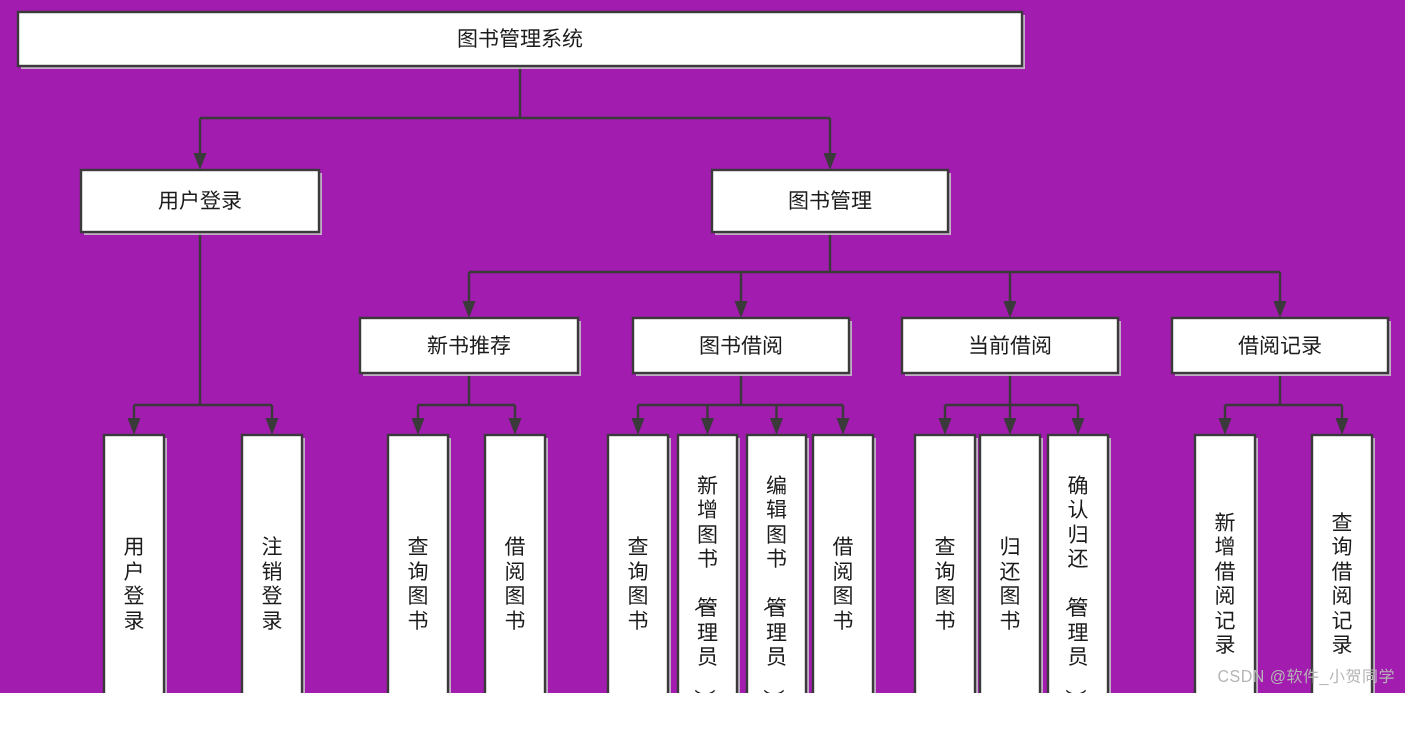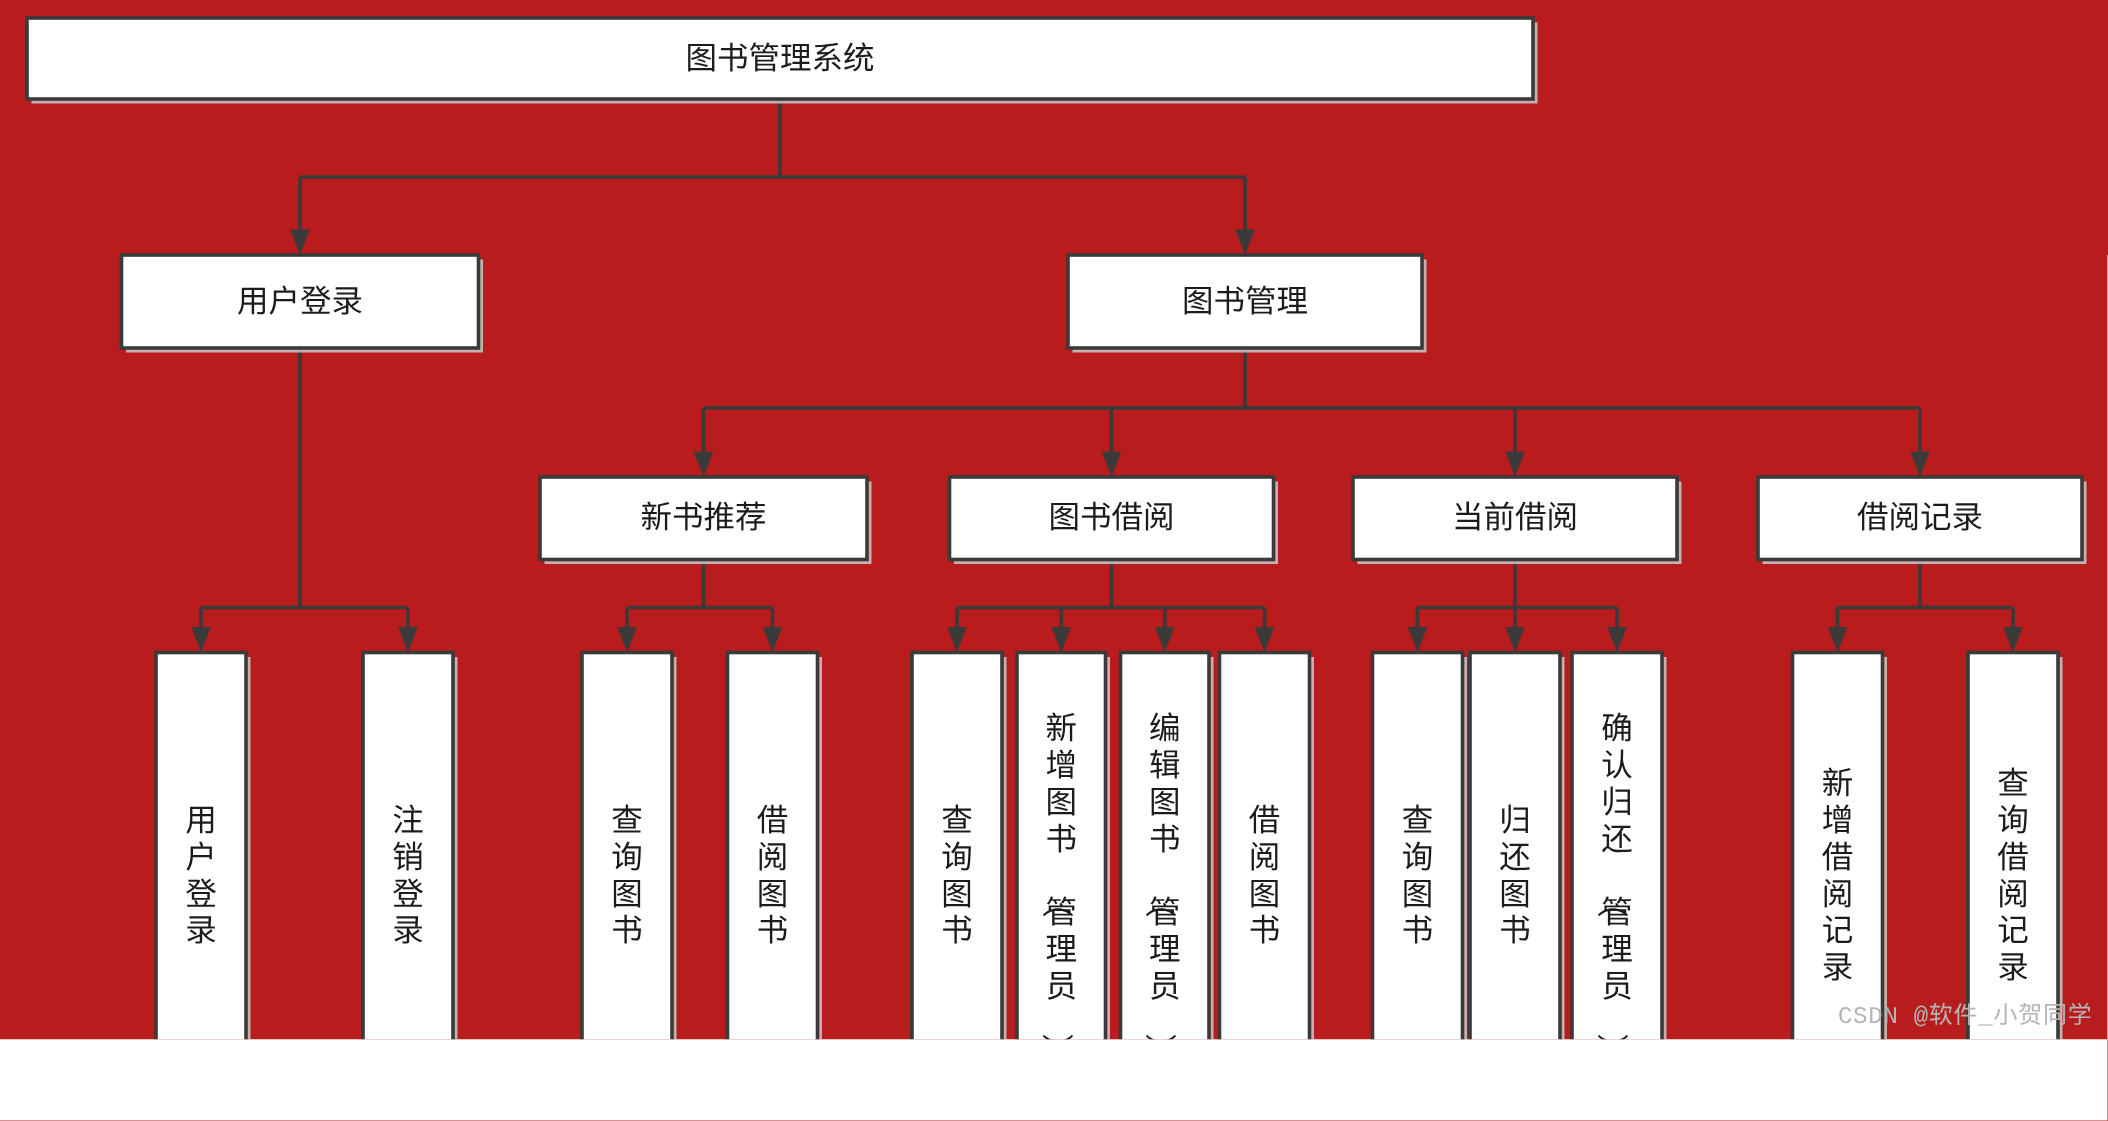--- a/index.html
+++ b/index.html
@@ -8,21 +8,21 @@
     padding: 0;
     background: #ffffff;
   }
   body {
     font-family: "DejaVu Sans", "Liberation Sans", sans-serif;
   }
   #diagram-root {
     position: relative;
     width: 1405px;
     height: 693px;
-    background: #b91c1c;
+    background: #a21caf;
     overflow: hidden;
   }
   svg#tree-svg {
     position: absolute;
     left: 0;
     top: 0;
     width: 1405px;
     height: 747px;
   }
   .node-box {
@@ -57,21 +57,21 @@
     font-family: "DejaVu Sans", "Liberation Sans", sans-serif;
     font-size: 21px;
     text-anchor: middle;
   }
   .watermark {
     position: absolute;
     right: 10px;
     bottom: 6px;
     color: #b5b5b5;
     font-size: 16px;
-    font-family: Liberation Mono, monospace;
+    font-family: Liberation Sans, sans-serif;
     letter-spacing: 0.5px;
     white-space: nowrap;
     user-select: none;
   }
 </style>
 </head>
 <body>
 
 <div id="diagram-root">
   <svg id="tree-svg" viewBox="0 0 1405 747">

